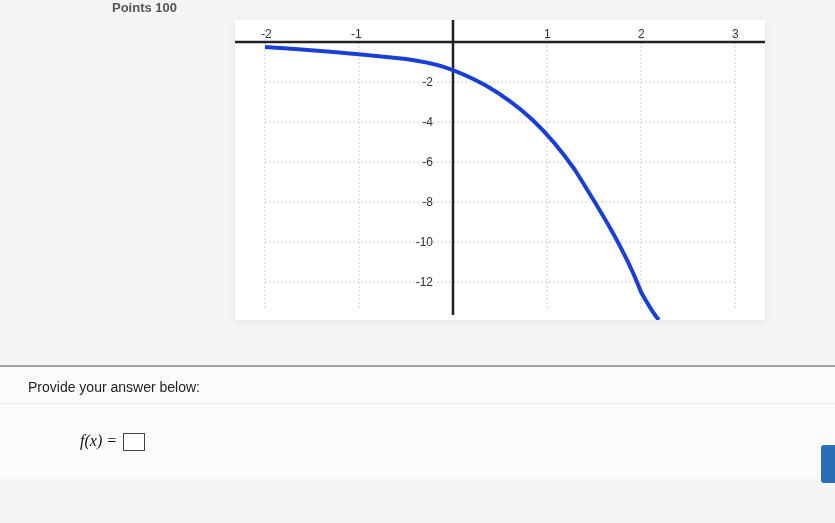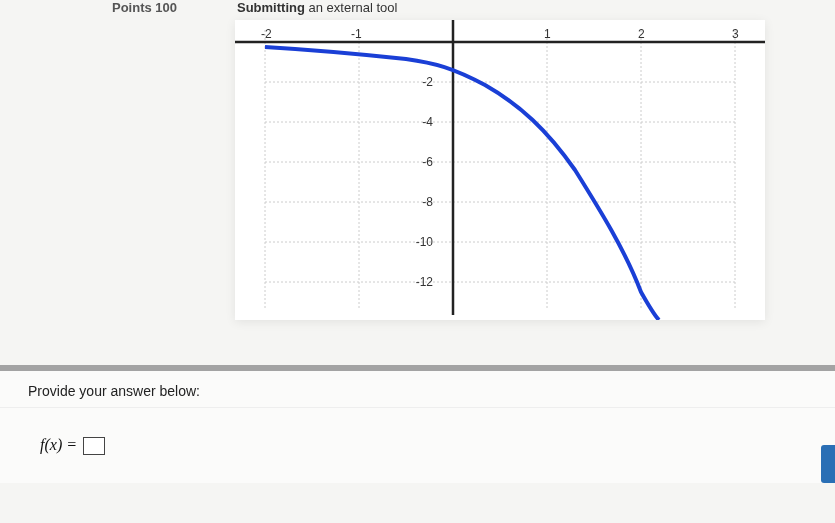--- a/index.html
+++ b/index.html
@@ -47,30 +47,30 @@
   .axis-line { stroke:#222; stroke-width:2.5; }
   .grid-line { stroke:#ccc; stroke-width:1; stroke-dasharray:2 2; }
   .tick-label { font: 12px Arial; fill:#333; }
   .curve { stroke:#1a3fd6; stroke-width:4; fill:none; }
 
   .answer-area {
     position:absolute;
     left:0; right:0;
     top:365px;
     background:#fbfbfa;
-    border-top:6px solid #a3a3a3;
+    border-top:2px solid #a3a3a3;
   }
   .prompt-row {
     padding:12px 28px 8px;
     font-size:14px;
     color:#222;
     border-bottom:1px solid #eee;
   }
   .input-row {
-    padding:28px 40px;
+    padding:28px 80px;
   }
   .fx {
     font-style: italic;
     font-family: "Times New Roman", serif;
     font-size:16px;
     color:#111;
   }
   .answer-box {
     display:inline-block;
     width:22px;
@@ -90,23 +90,20 @@
     border-radius:3px 0 0 3px;
   }
 </style>
 </head>
 <body>
 
 <div class="header">
   <span class="header-points">
     <span>Points</span>
     <span>100</span>
-  </span>
-  <span class="header-sub">
-    <span class="bold">Submitting</span><span> an external tool</span>
   </span>
 </div>
 
 <div class="chart-wrap">
   <svg width="530" height="300">
 
     <g>
 
       <line class="grid-line" x1="30" y1="10" x2="30" y2="290"></line>
       <line class="grid-line" x1="124" y1="10" x2="124" y2="290"></line>

